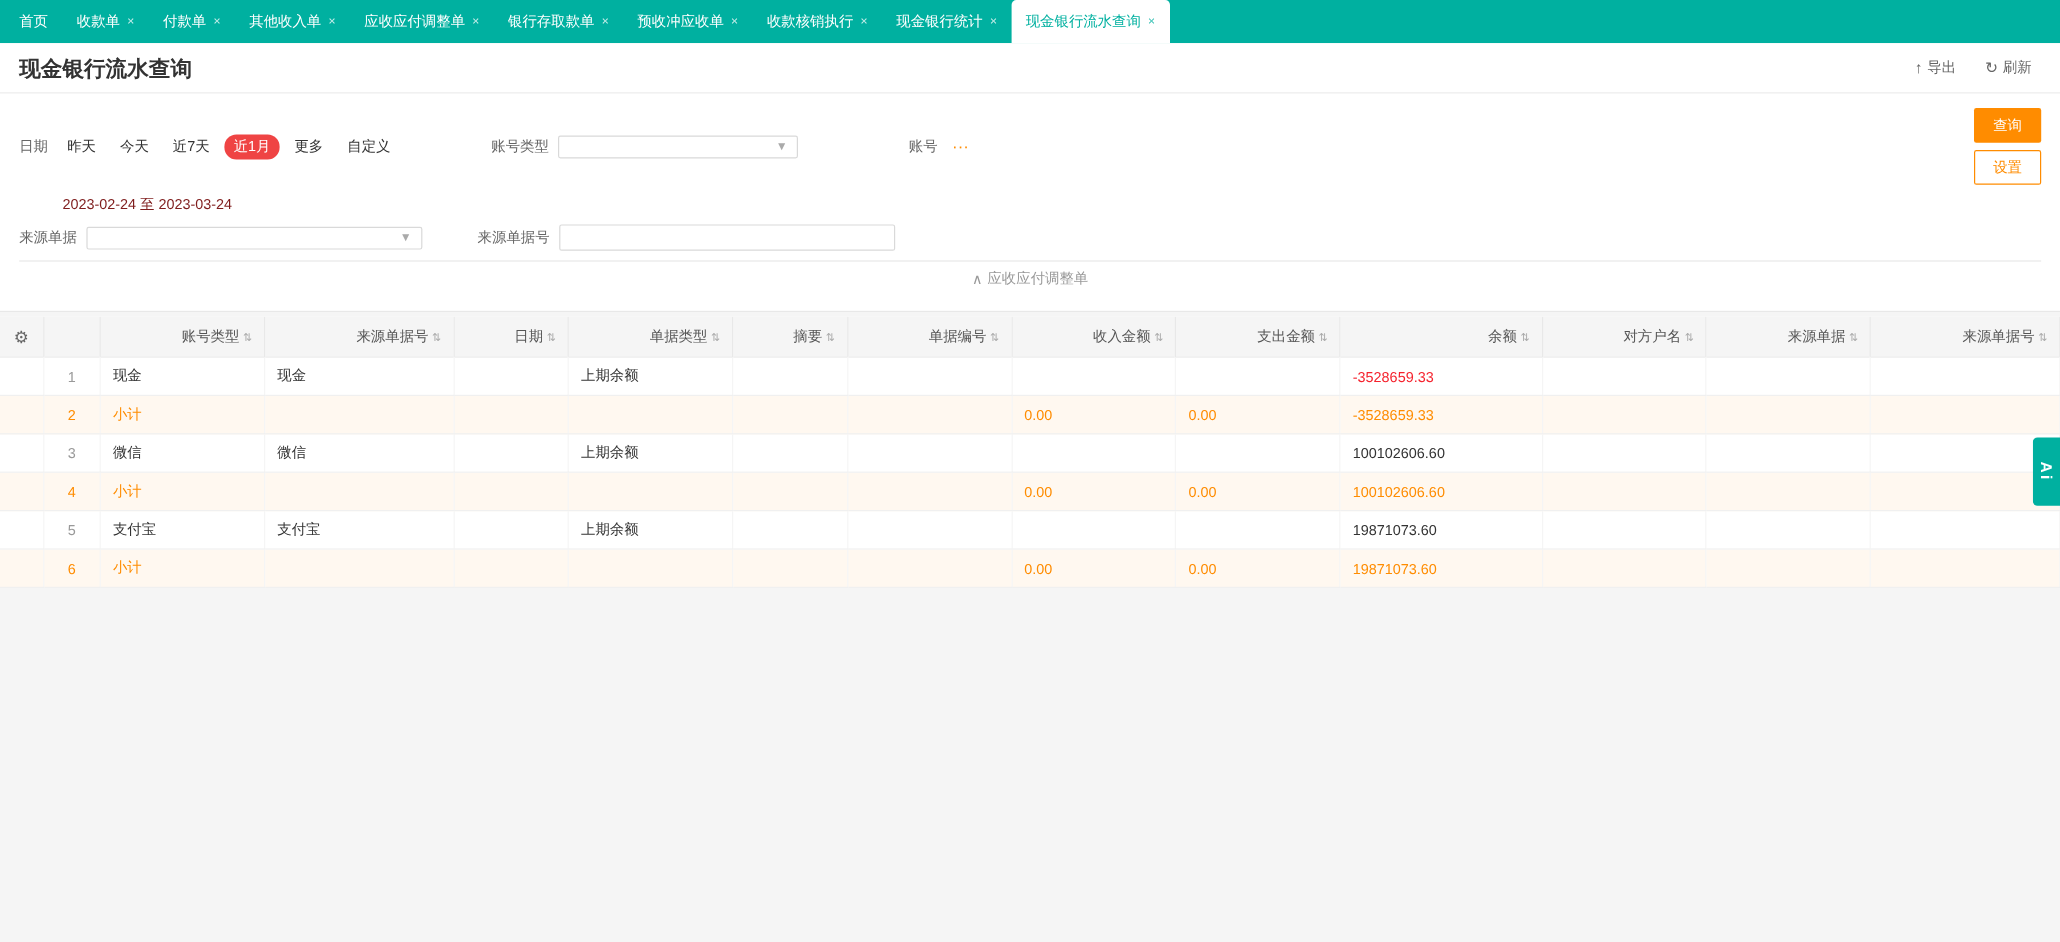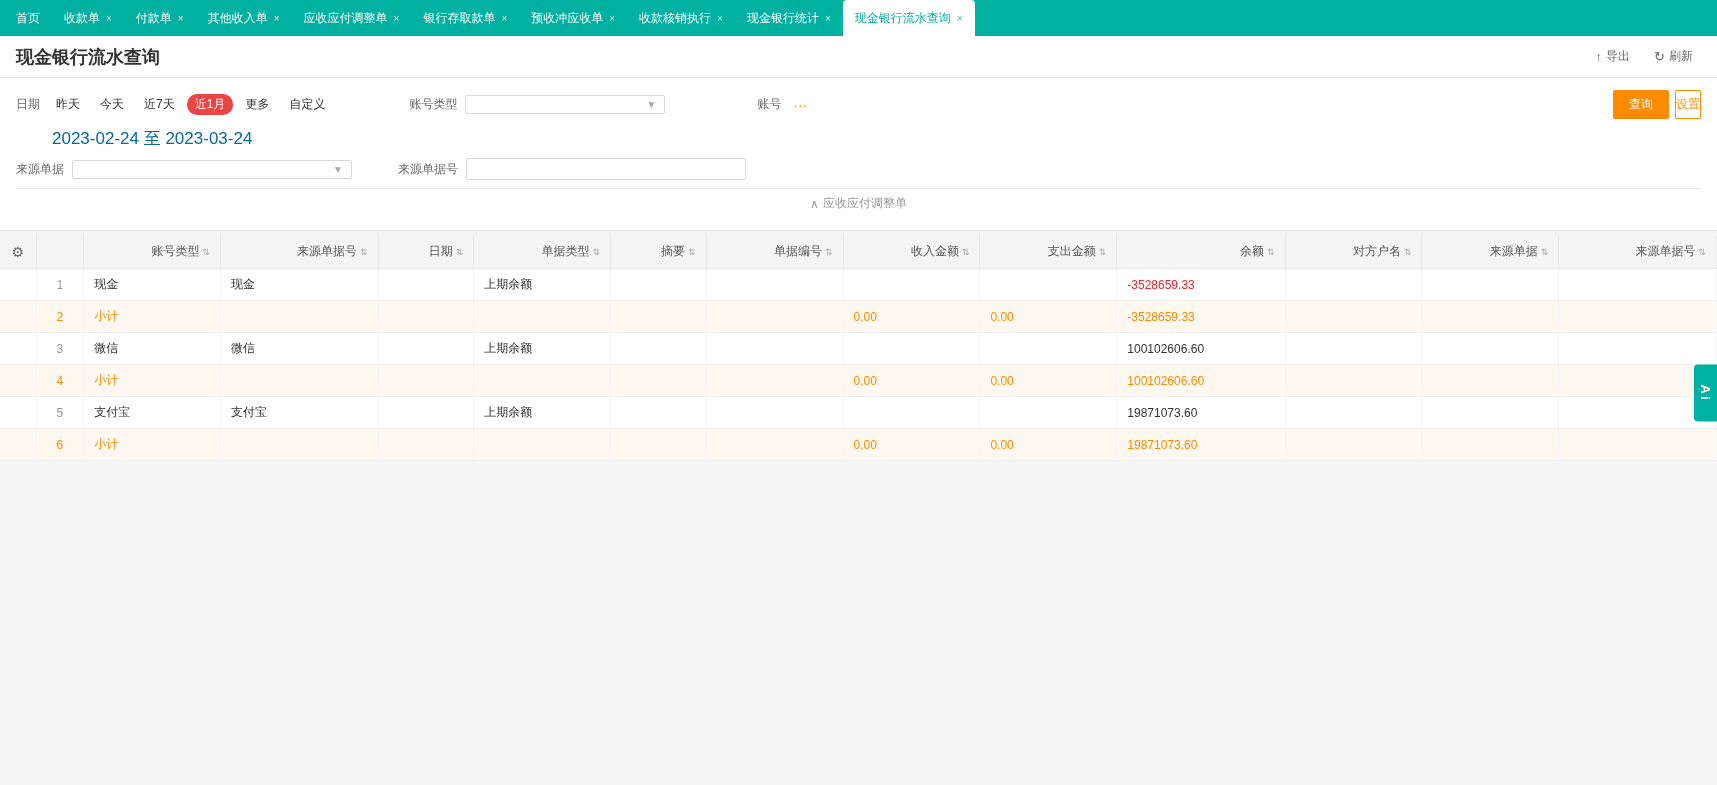--- a/index.html
+++ b/index.html
@@ -102,22 +102,22 @@
       color: #333;
       font-size: 12px;
       border-radius: 2px;
     }
     .date-btn.active {
       background: #ef4444;
       color: #fff;
       border-radius: 10px;
     }
     .date-range {
-      color: #0369a1;
-      font-size: 17px;
+      color: #7f1d1d;
+      font-size: 12px;
     }
     .filter-select {
       display: flex;
       align-items: center;
       border: 1px solid #d9d9d9;
       border-radius: 2px;
       padding: 3px 8px;
       min-width: 160px;
       cursor: pointer;
       background: #fff;
@@ -150,21 +150,21 @@
       background: #fff;
       color: #ff8c00;
       border: 1px solid #ff8c00;
       padding: 5px 0;
       border-radius: 2px;
       cursor: pointer;
       font-size: 12px;
     }
     .filter-actions-col {
       display: flex;
-      flex-direction: row;
+      flex-direction: column;
       gap: 6px;
       margin-left: auto;
       justify-content: center;
     }
 
     
     .table-container {
       background: #fff;
       margin-top: 4px;
       overflow-x: auto;

